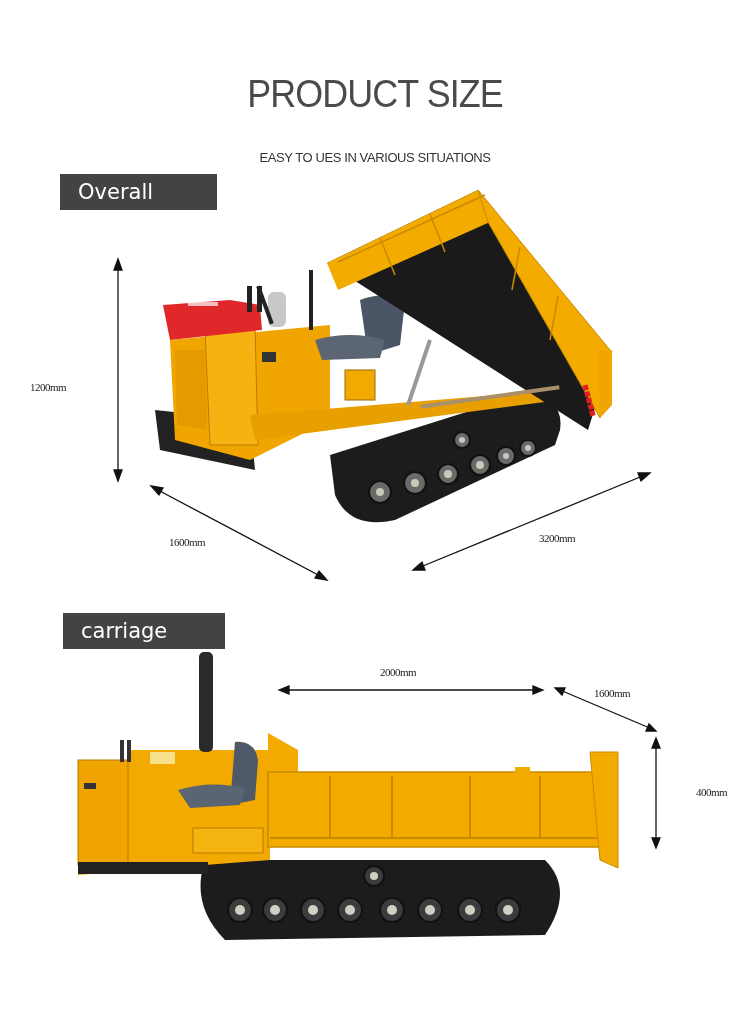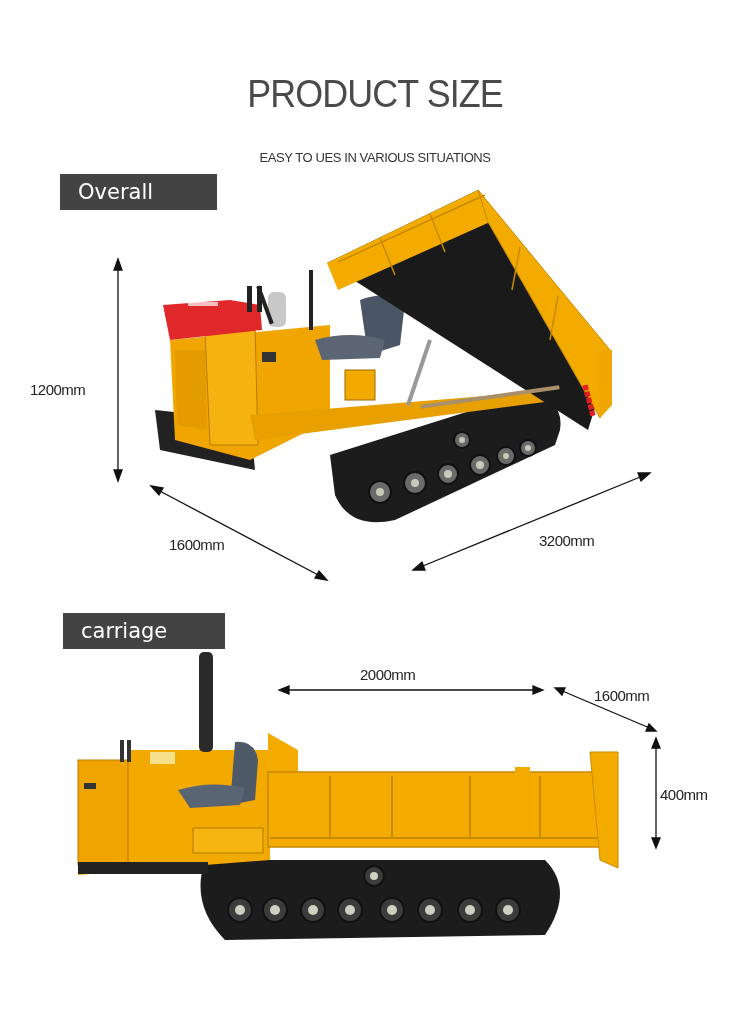--- a/index.html
+++ b/index.html
@@ -1,20 +1,20 @@
 <!DOCTYPE html>
 <html><head>
 <meta charset="utf-8">
 <style>
   html, body { margin:0; padding:0; background:#ffffff; }
   body { width:750px; height:1011px; position:relative; overflow:hidden; font-family:"DejaVu Sans", sans-serif; color:#222; }
   .title { position:absolute; left:0; width:750px; top:72px; text-align:center; font-family:"Liberation Sans", sans-serif; font-size:39px; font-weight:400; color:#4a4a4a; letter-spacing:-1px; transform:scaleX(0.92); }
   .subtitle { position:absolute; left:0; width:750px; top:122px; text-align:center; font-family:"Liberation Sans", sans-serif; font-size:13px; color:#333; letter-spacing:-0.4px;margin-top:28px; }
   .label-box { position:absolute; background:#434343; color:#fff; font-family:"DejaVu Sans", sans-serif; font-size:21px; padding:0 18px; box-sizing:border-box; line-height:36px; height:36px; }
-  .dim { position:absolute; font-family:Liberation Sans, sans-serif; font-size:15px; color:#222; letter-spacing:-0.5px; }
+  .dim { position:absolute; font-family:Liberation Serif, serif; font-size:11px; color:#222; letter-spacing:-0.5px; }
   svg.layer { position:absolute; left:0; top:0; }
 </style>
 </head>
 <body>
 
 <div class="title">PRODUCT SIZE</div>
 <div class="subtitle">EASY TO UES IN VARIOUS SITUATIONS</div>
 
 <div class="label-box" style="left:60px; top:174px; width:157px;">Overall size</div>
 
@@ -165,15 +165,15 @@
       <line x1="392" y1="776" x2="392" y2="838"></line>
       <line x1="470" y1="776" x2="470" y2="838"></line>
       <line x1="540" y1="776" x2="540" y2="838"></line>
       <line x1="270" y1="838" x2="612" y2="838"></line>
     </g>
     <path d="M590 752 L618 752 L618 868 L600 860 Z" fill="#f4ab00" stroke="#c88b00"></path>
     <rect x="515" y="767" width="15" height="7" fill="#f4ab00"></rect>
   </g>
 </svg>
 
-<div class="dim" style="left:360px; top:666px;">2000mm</div>
+<div class="dim" style="left:380px; top:666px;">2000mm</div>
 <div class="dim" style="left:594px; top:687px;">1600mm</div>
-<div class="dim" style="left:660px; top:786px;">400mm</div>
+<div class="dim" style="left:696px; top:786px;">400mm</div>
 
 </body></html>

